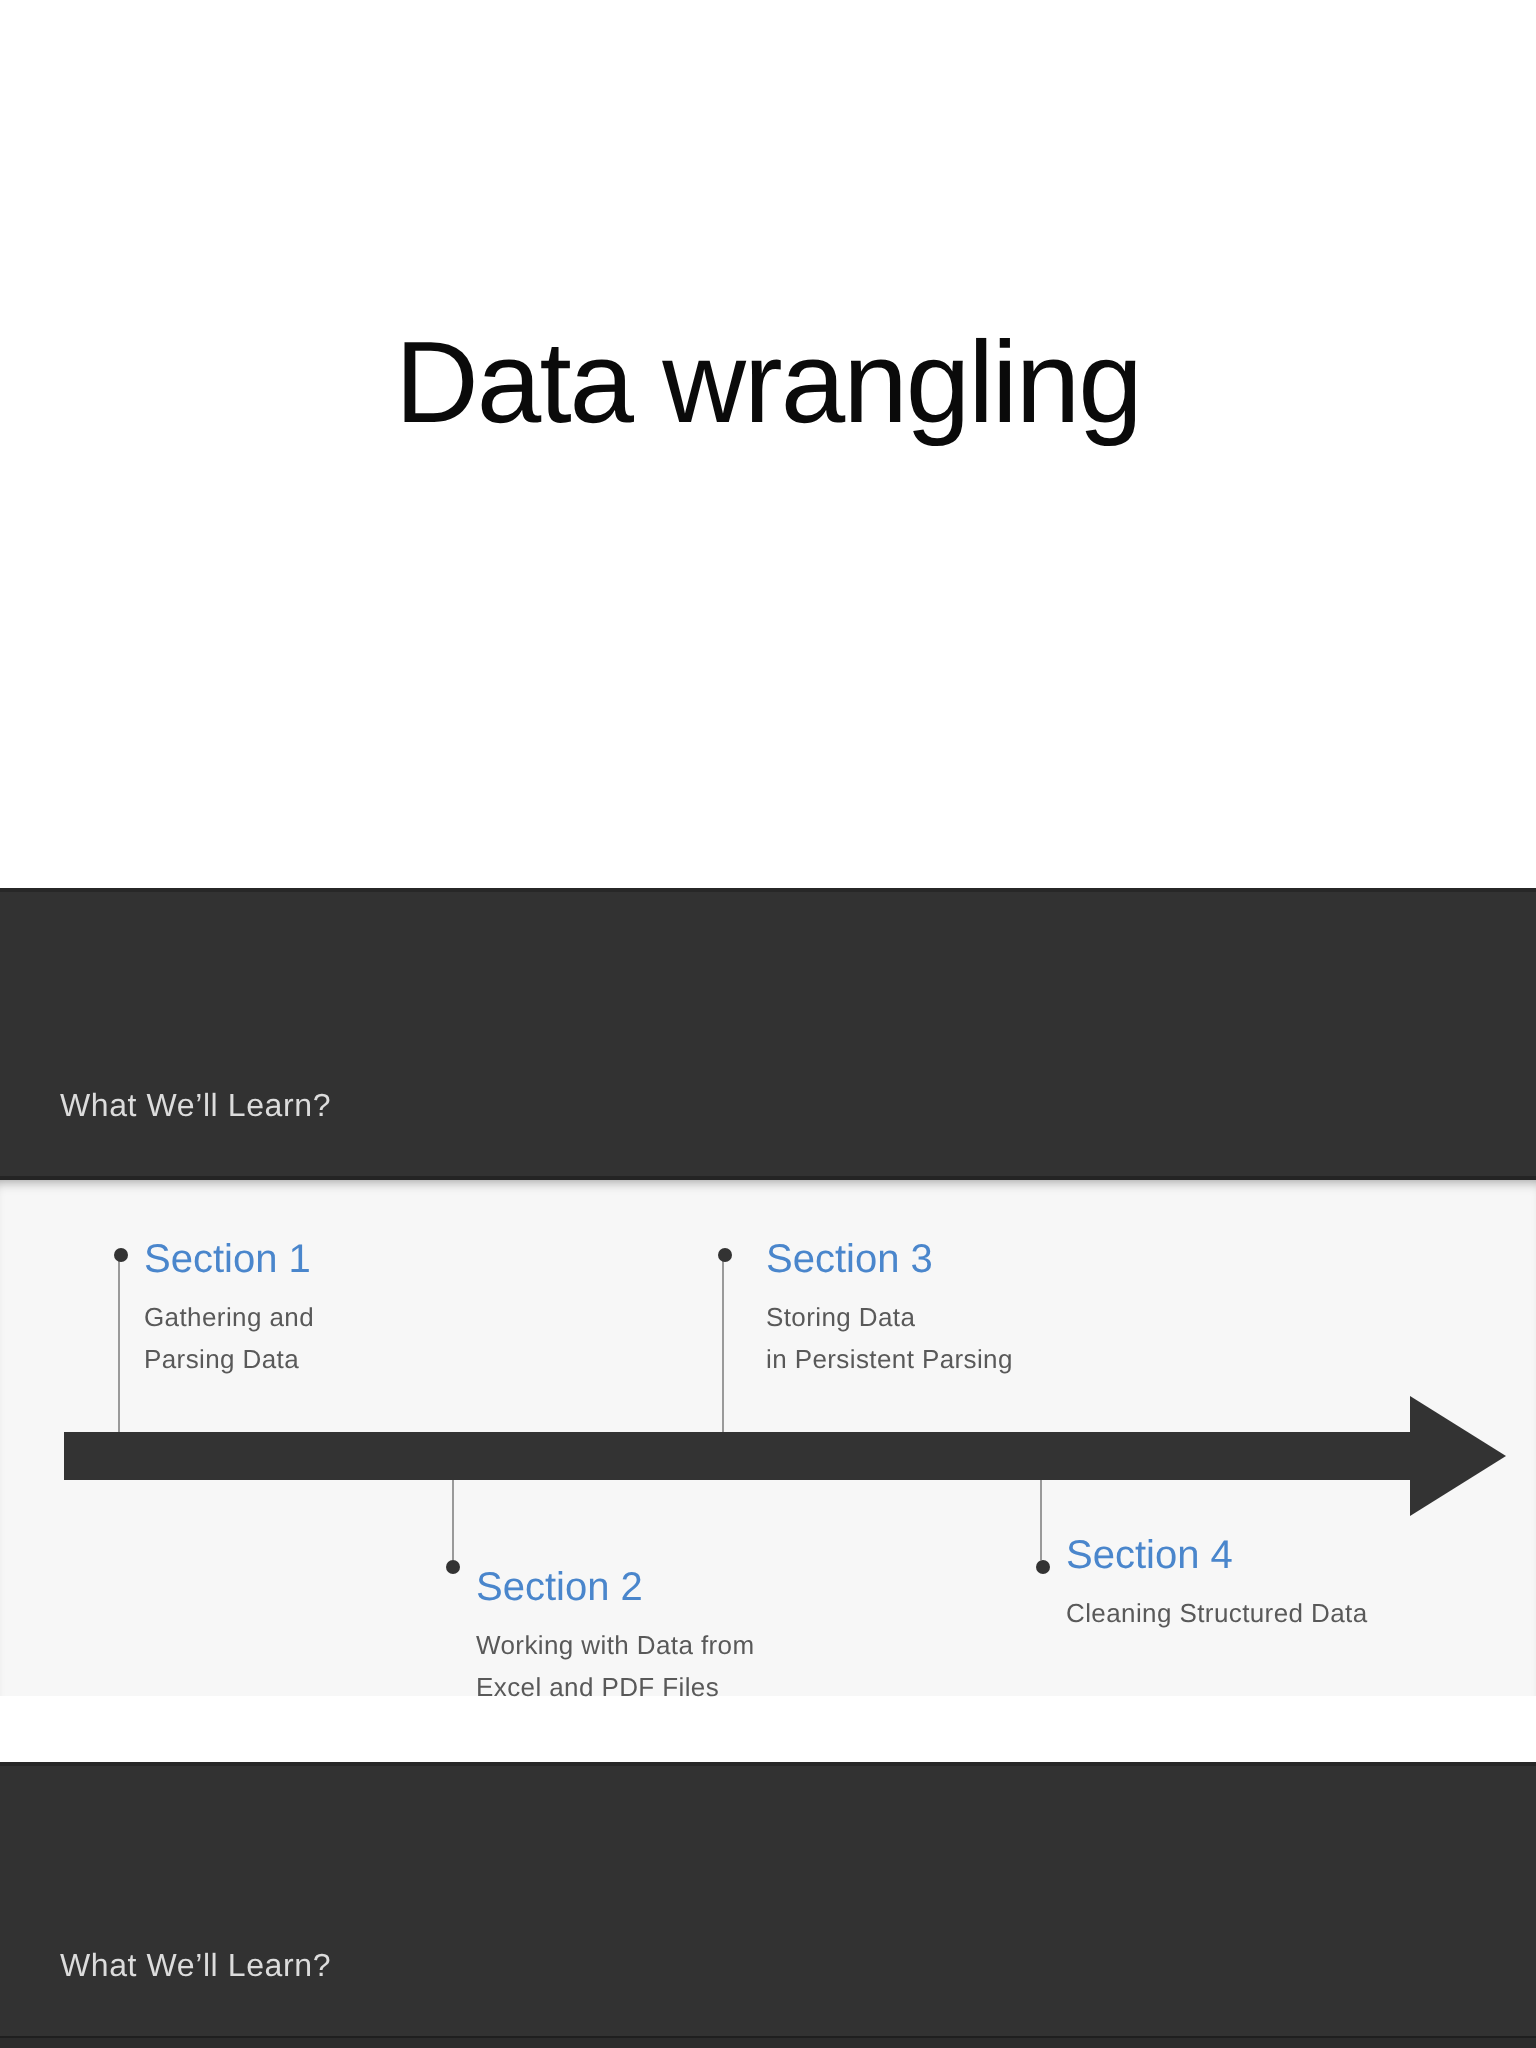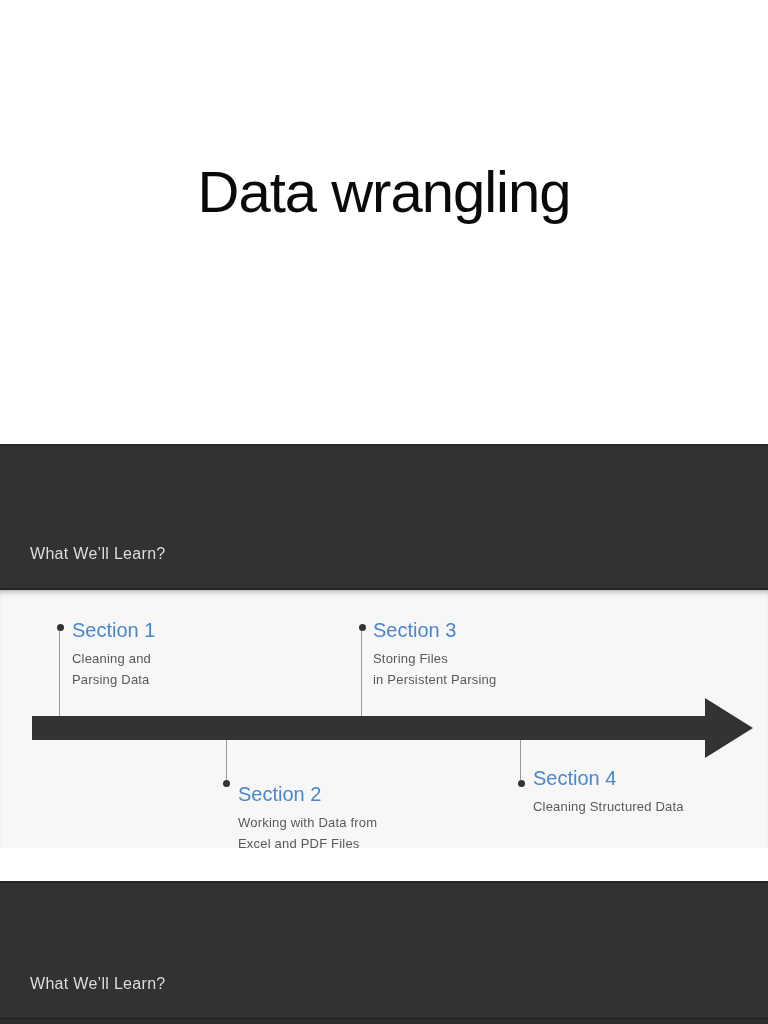--- a/index.html
+++ b/index.html
@@ -66,21 +66,21 @@
   }
   .tl-sec { position: absolute; }
   .sec-label {
     font-size: 20px; line-height: 22px; color: #4a86cc; font-weight: 400;
   }
   .sec-desc { margin-top: 7px; }
   .sec-desc-line {
     font-size: 13px; line-height: 21px; color: #595959; letter-spacing: 0.2px;
   }
   .sec-1 { left: 72px;  top: 175px; }
-  .sec-3 { left: 373px; top: 175px; }
+  .sec-3 { left: 383px; top: 175px; }
   .sec-2 { left: 238px; top: 323px; margin-top: 16px; }
   .sec-4 { left: 533px; top: 323px; }
 
   .dot-1 { left: 57px;  top: 180px; }
   .dot-3 { left: 359px; top: 180px; }
   .dot-2 { left: 223px; top: 336px; }
   .dot-4 { left: 518px; top: 336px; }
 
   .line-1 { left: 59px;  top: 186px; height: 86px; }
   .line-3 { left: 361px; top: 186px; height: 86px; }
@@ -127,29 +127,29 @@
     <div class="tl-head"></div>
 
     <div class="tl-dot dot-1"></div>
     <div class="tl-dot dot-3"></div>
     <div class="tl-dot dot-2"></div>
     <div class="tl-dot dot-4"></div>
 
     <div class="tl-sec sec-1">
       <div class="sec-label">Section 1</div>
       <div class="sec-desc">
-        <div class="sec-desc-line">Cleaning and</div>
+        <div class="sec-desc-line">Gathering and</div>
         <div class="sec-desc-line">Parsing Data</div>
       </div>
     </div>
 
     <div class="tl-sec sec-3">
       <div class="sec-label">Section 3</div>
       <div class="sec-desc">
-        <div class="sec-desc-line">Storing Files</div>
+        <div class="sec-desc-line">Storing Data</div>
         <div class="sec-desc-line">in Persistent Parsing</div>
       </div>
     </div>
 
     <div class="tl-sec sec-2">
       <div class="sec-label">Section 2</div>
       <div class="sec-desc">
         <div class="sec-desc-line">Working with Data from</div>
         <div class="sec-desc-line">Excel and PDF Files</div>
       </div>

